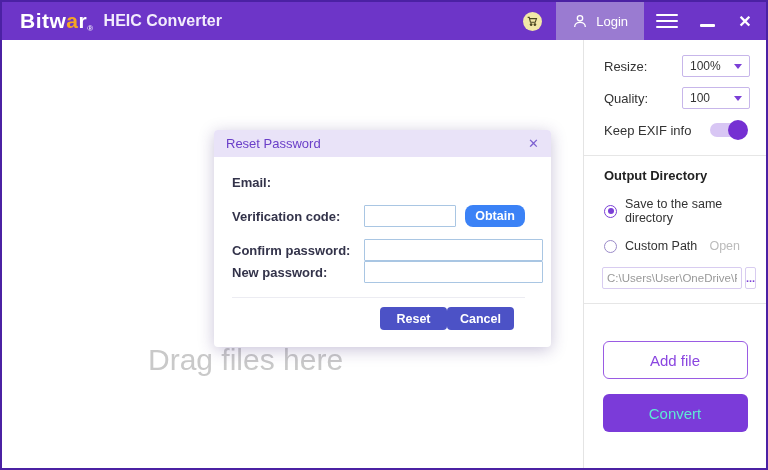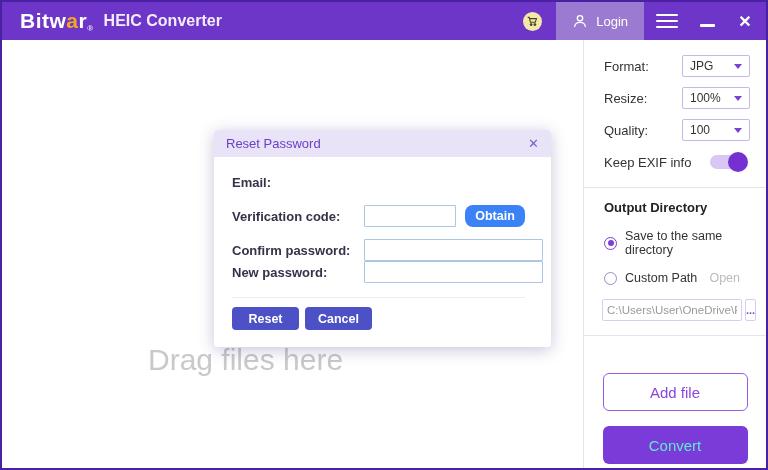--- a/index.html
+++ b/index.html
@@ -77,21 +77,21 @@
   .dlg-title { color:#6A3FC8; font-size:13px; }
   .dlg-close { margin-left:auto; color:#7B5FD0; font-size:13px; cursor:pointer; }
   .dlg-body { padding:18px 26px 0 18px; font-size:13px; color:#33334A; }
   .dlg-row { display:flex; align-items:center; margin-bottom:12px; }
   .dlg-label { font-weight:bold; width:132px; flex:0 0 auto; }
   .dlg-input { height:22px; border:1px solid #A9C6E3; border-radius:1px; background:#fff; font-family:"Liberation Sans", sans-serif; }
   .vc-input { width:92px; }
   .pw-input { width:181px; }
   .obtain-btn { margin-left:9px; width:80px; height:22px; background:#3b82f6; border:none; border-radius:8px;
     color:#fff; font-weight:bold; font-size:12.5px; cursor:pointer; font-family:"Liberation Sans", sans-serif; }
-  .dlg-footer { border-top:1px solid #ECECF2; margin-top:14px; padding:9px 11px 0 0; display:flex; gap:6px; }
+  .dlg-footer { border-top:1px solid #ECECF2; margin-top:14px; padding:9px 11px 0 0; display:flex; justify-content:flex-end; }
   .dlg-btn { width:67px; height:23px; background:#4C52C6; border:none; border-radius:4px; color:#fff; font-weight:bold;
     font-size:12.5px; cursor:pointer; font-family:"Liberation Sans", sans-serif; }
 </style>
 </head>
 <body>
 
 <div class="window">
 
   <div class="titlebar">
     <div class="brand">
@@ -127,27 +127,20 @@
       <div class="close-btn">✕</div>
     </div>
   </div>
 
   <div class="main">
     <div class="drop-hint">Drag files here</div>
   </div>
 
   <div class="sidebar">
     <div class="opt-row">
-      <span>Format:</span>
-      <div class="select">
-        <span>JPG</span>
-        <span class="caret"></span>
-      </div>
-    </div>
-    <div class="opt-row">
       <span>Resize:</span>
       <div class="select">
         <span>100%</span>
         <span class="caret"></span>
       </div>
     </div>
     <div class="opt-row">
       <span>Quality:</span>
       <div class="select">
         <span>100</span>

